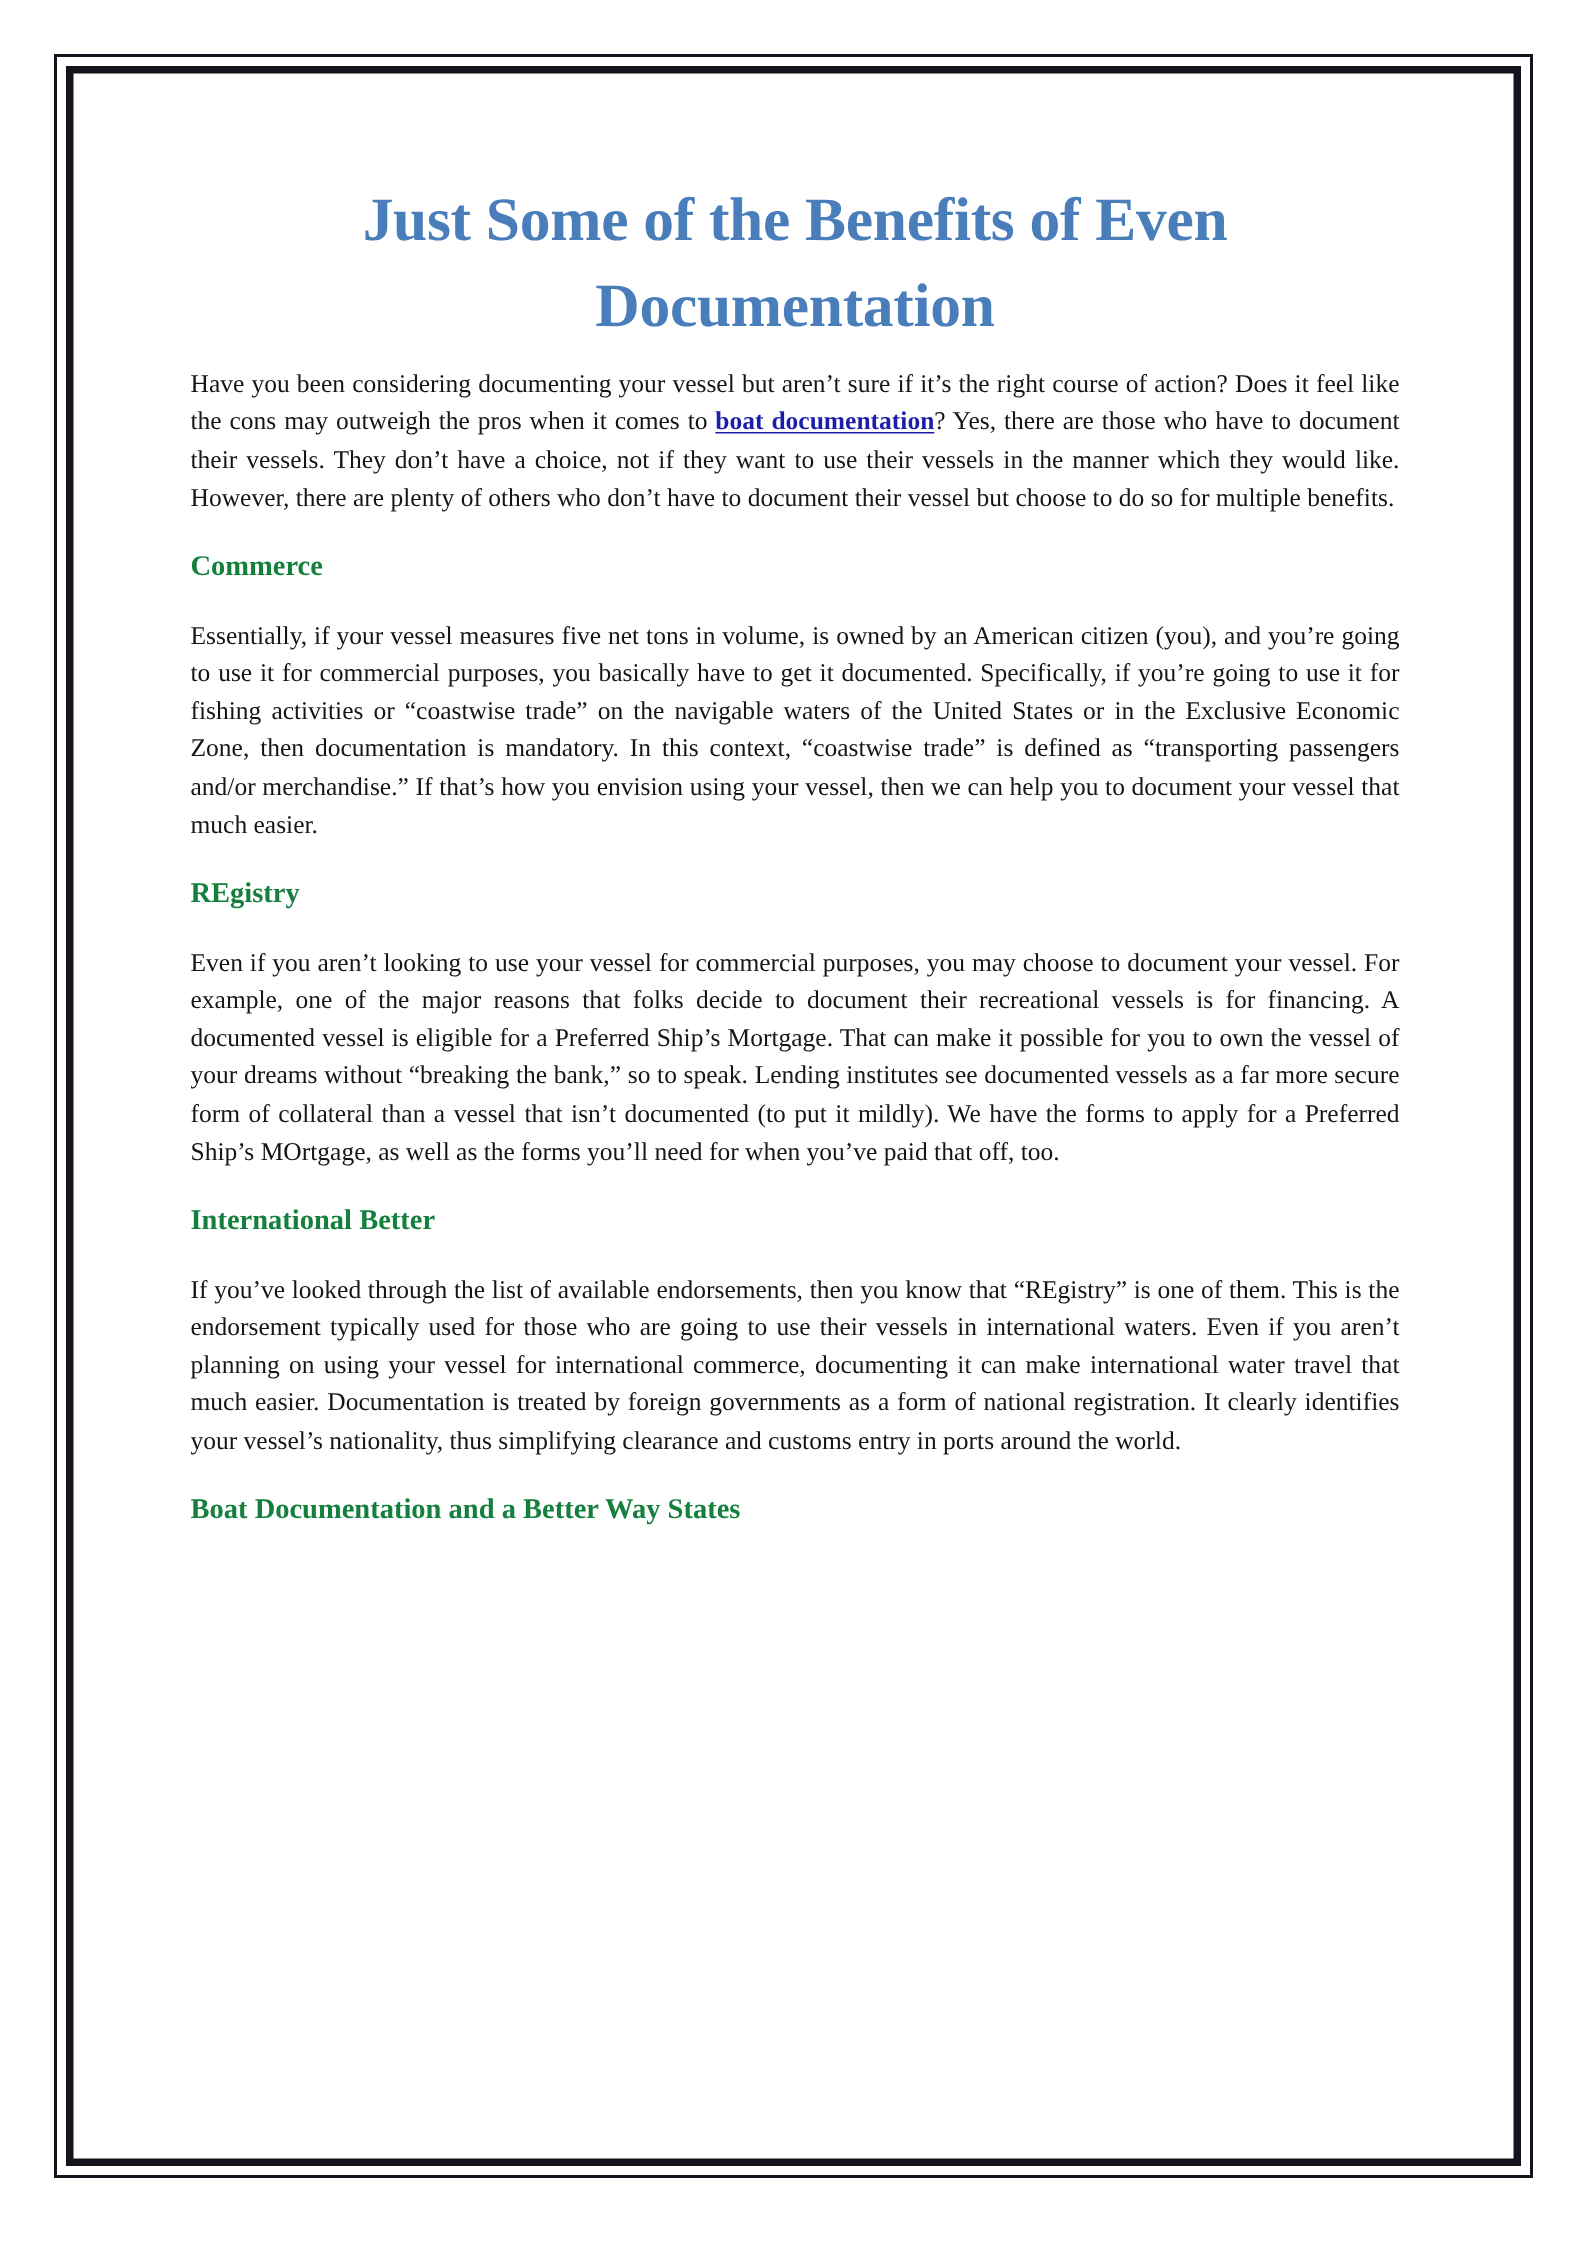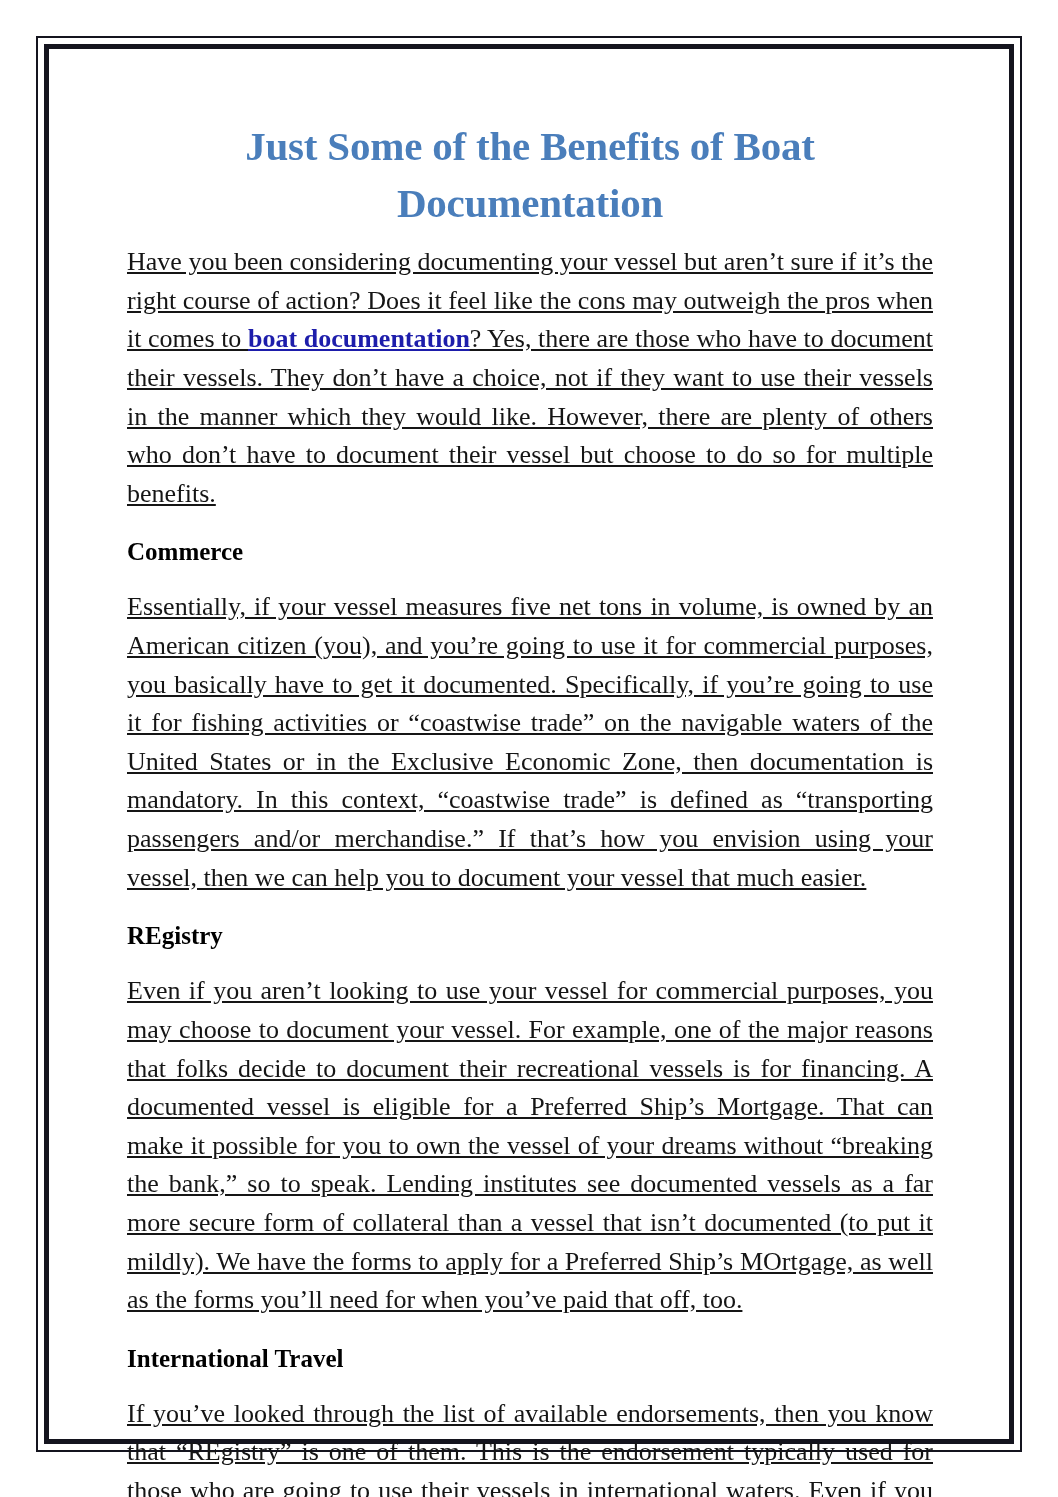--- a/index.html
+++ b/index.html
@@ -59,37 +59,36 @@
     font-weight: 700;
     color: #4a7ebb;
     text-align: center;
     margin: 0 0 12px 0;
     letter-spacing: -0.2px;
     padding: 0 14px;
     font-stretch: condensed;
   }
 
   p.body-text {
-    font-size: 26px;
+    font-size: 17px;
     line-height: 1.485;
     color: #151515;
     text-align: justify;
     text-justify: inter-word;
     margin: 0 0 21px 0;
     font-stretch: condensed;
     -webkit-hyphens: none;
     hyphens: none;
-    text-decoration: underline;
   }
 
   h2.section-heading {
-    font-size: 25px;
+    font-size: 19px;
     line-height: 1.4;
     font-weight: 700;
-    color: #000000;
+    color: #15803d;
     text-align: left;
     margin: 0 0 19px 0;
     font-stretch: condensed;
   }
 
   a.inline-link {
     color: #1d1dab;
     font-weight: 700;
     text-decoration: underline;
     text-underline-offset: 2px;
@@ -100,29 +99,29 @@
 </head>
 <body>
 
 <div class="page">
 
   <div class="page-border-outer"></div>
   <div class="page-border-inner"></div>
 
   <div class="content">
 
-    <h1 class="doc-title">Just Some of the Benefits of Boat Documentation</h1>
+    <h1 class="doc-title">Just Some of the Benefits of Even Documentation</h1>
 
     <p class="body-text"><span>Have you been considering documenting your vessel but aren’t sure if it’s the right course of action? Does it feel like the cons may outweigh the pros when it comes to </span><a href="#" class="inline-link">boat documentation</a><span>? Yes, there are those who have to document their vessels. They don’t have a choice, not if they want to use their vessels in the manner which they would like. However, there are plenty of others who don’t have to document their vessel but choose to do so for multiple benefits.</span></p>
 
     <h2 class="section-heading">Commerce</h2>
     <p class="body-text">Essentially, if your vessel measures five net tons in volume, is owned by an American citizen (you), and you’re going to use it for commercial purposes, you basically have to get it documented. Specifically, if you’re going to use it for fishing activities or “coastwise trade” on the navigable waters of the United States or in the Exclusive Economic Zone, then documentation is mandatory. In this context, “coastwise trade” is defined as “transporting passengers and/or merchandise.” If that’s how you envision using your vessel, then we can help you to document your vessel that much easier.</p>
 
     <h2 class="section-heading">REgistry</h2>
     <p class="body-text">Even if you aren’t looking to use your vessel for commercial purposes, you may choose to document your vessel. For example, one of the major reasons that folks decide to document their recreational vessels is for financing. A documented vessel is eligible for a Preferred Ship’s Mortgage. That can make it possible for you to own the vessel of your dreams without “breaking the bank,” so to speak. Lending institutes see documented vessels as a far more secure form of collateral than a vessel that isn’t documented (to put it mildly). We have the forms to apply for a Preferred Ship’s MOrtgage, as well as the forms you’ll need for when you’ve paid that off, too.</p>
 
-    <h2 class="section-heading">International Travel</h2>
+    <h2 class="section-heading">International Better</h2>
     <p class="body-text">If you’ve looked through the list of available endorsements, then you know that “REgistry” is one of them. This is the endorsement typically used for those who are going to use their vessels in international waters. Even if you aren’t planning on using your vessel for international commerce, documenting it can make international water travel that much easier. Documentation is treated by foreign governments as a form of national registration. It clearly identifies your vessel’s nationality, thus simplifying clearance and customs entry in ports around the world.</p>
 
     <h2 class="section-heading last-heading">Boat Documentation and a Better Way States</h2>
 
   </div>
 </div>
 
 </body></html>

